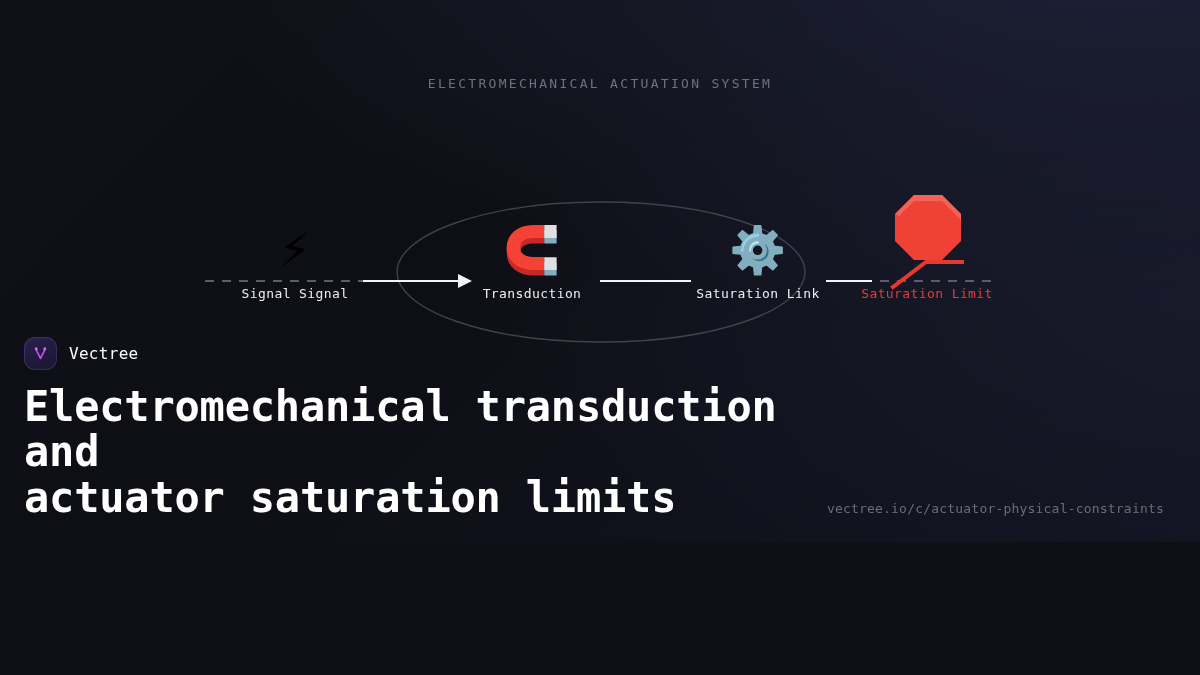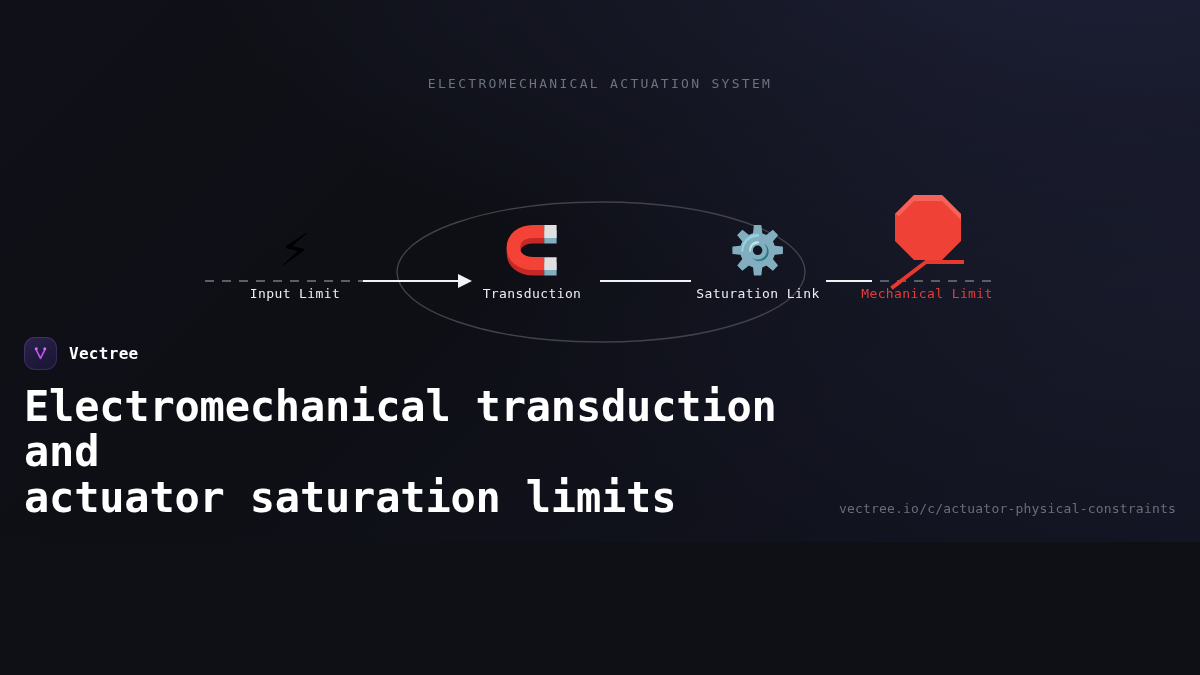--- a/index.html
+++ b/index.html
@@ -83,35 +83,35 @@
   #brand-row { display:flex; align-items:center; gap:12px; margin-bottom:14px; }
   #brand-logo {
     width:33px; height:33px;
     border-radius:11px;
     background:linear-gradient(150deg,#2c2250 0%,#201a3c 55%,#191634 100%);
     box-shadow:0 0 0 1px rgba(150,110,220,0.22) inset;
     display:flex; align-items:center; justify-content:center;
     flex:none;
   }
   #brand-name {
-    font-size:16px; font-weight:bold;
+    font-size:16px; font-weight:normal;
     color:#ffffff; letter-spacing:0.3px;
   }
   #headline {
     font-size:42px;
     font-weight:bold;
     line-height:1.08;
     color:#ffffff;
     letter-spacing:-0.2px;
     max-width:790px;
     white-space:pre-line;
   }
   #footer-url {
     position:absolute;
-    right:24px; bottom:26px;
+    right:36px; bottom:26px;
     font-size:13px;
     color:#6a6d79;
     letter-spacing:0.2px;
     white-space:nowrap;
   }
 </style>
 </head>
 <body>
 
 <div id="canvas">
@@ -139,36 +139,36 @@
       <g>
         <polygon points="914,195 942,195 961,214 961,241 942,260 914,260 895,241 895,214" fill="#ef4136"></polygon>
         <polygon points="914,195 942,195 961,214 961,220 942,201 914,201 899,216 895,214" fill="#f4695e" opacity="0.85"></polygon>
       </g>
 
     </svg>
   </div>
 
   <div class="node" id="node-input">
     <div class="node-glyph">⚡</div>
-    <div class="node-label">Input Limit</div>
+    <div class="node-label">Signal Signal</div>
   </div>
 
   <div class="node" id="node-transduce">
     <div class="node-glyph">🧲</div>
     <div class="node-label">Transduction</div>
   </div>
 
   <div class="node" id="node-mech">
     <div class="node-glyph">⚙️</div>
     <div class="node-label">Saturation Link</div>
   </div>
 
   <div class="node" id="node-sat">
     <div class="node-glyph">🛑</div>
-    <div class="node-label accent">Mechanical Limit</div>
+    <div class="node-label accent">Saturation Limit</div>
   </div>
 
   <div id="footer">
     <div id="brand-row">
       <div id="brand-logo">
         <svg width="19" height="19" viewBox="0 0 24 24" xmlns="http://www.w3.org/2000/svg">
           <path d="M6.6 7.4 L12 18.2 L17.4 7.4" fill="none" stroke="#c450f0" stroke-width="2.1" stroke-linecap="round" stroke-linejoin="round"></path>
           <circle cx="6.6" cy="6.0" r="1.9" fill="#d66bf5"></circle>
           <circle cx="17.4" cy="6.0" r="1.9" fill="#d66bf5"></circle>
         </svg>

